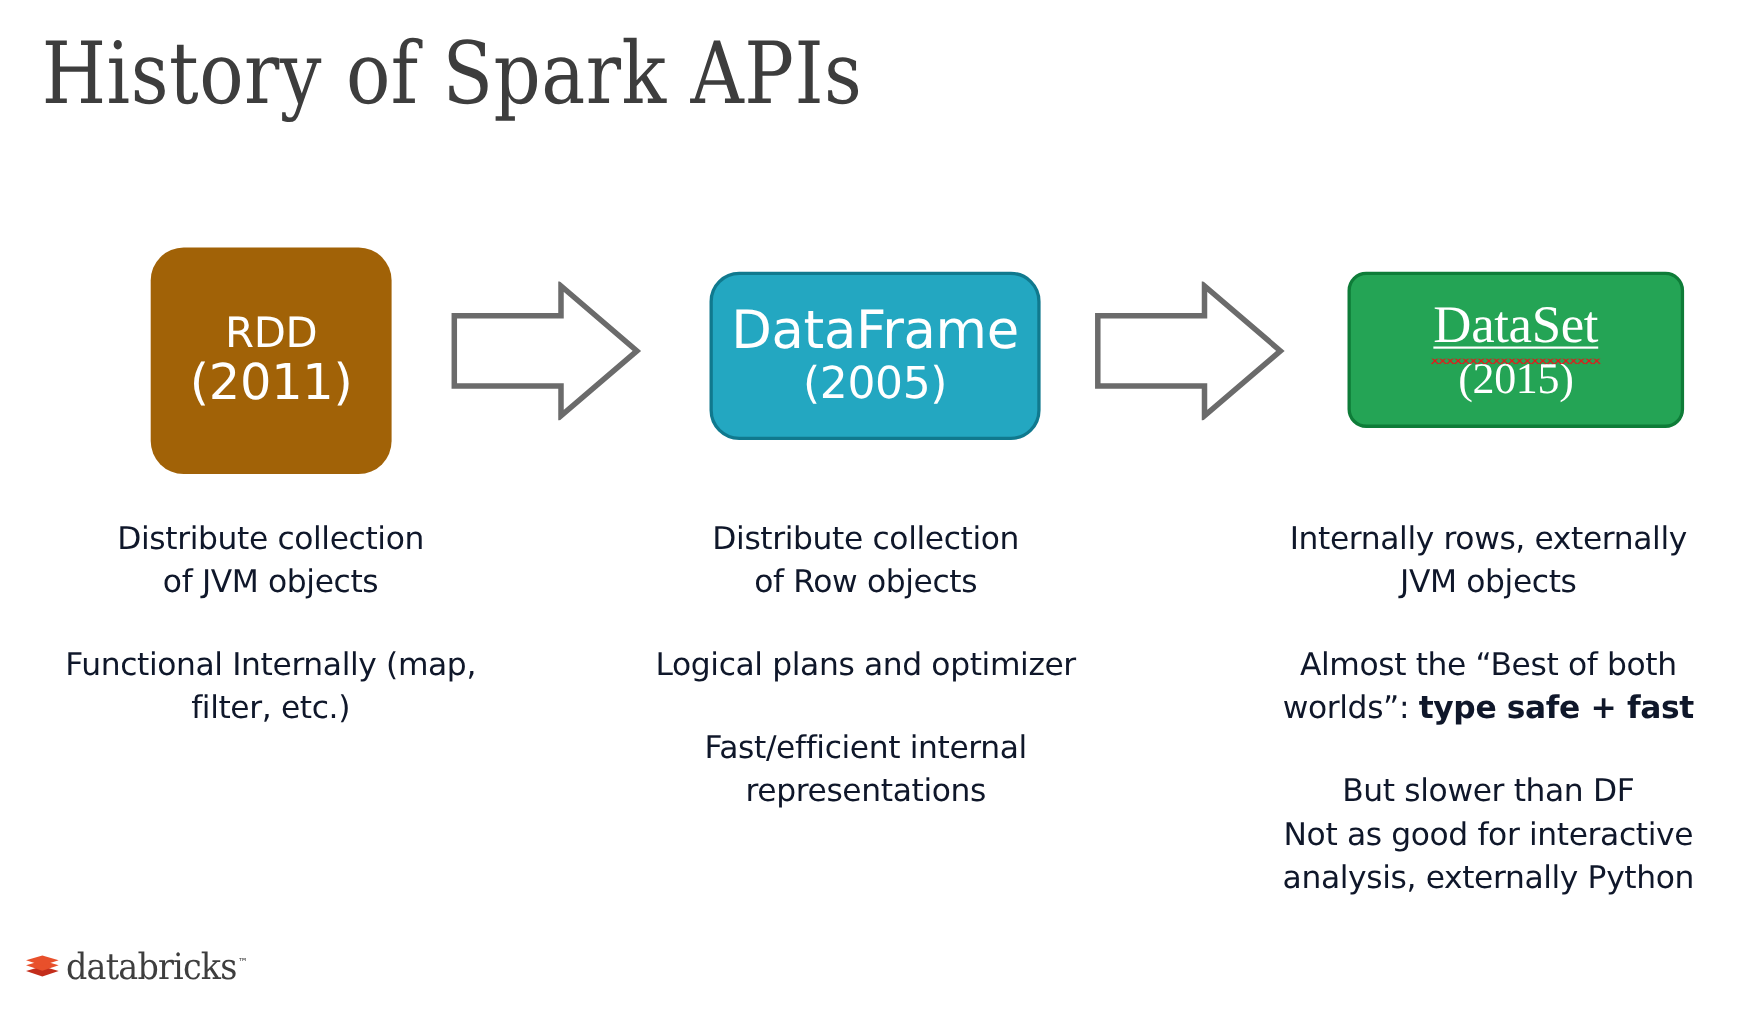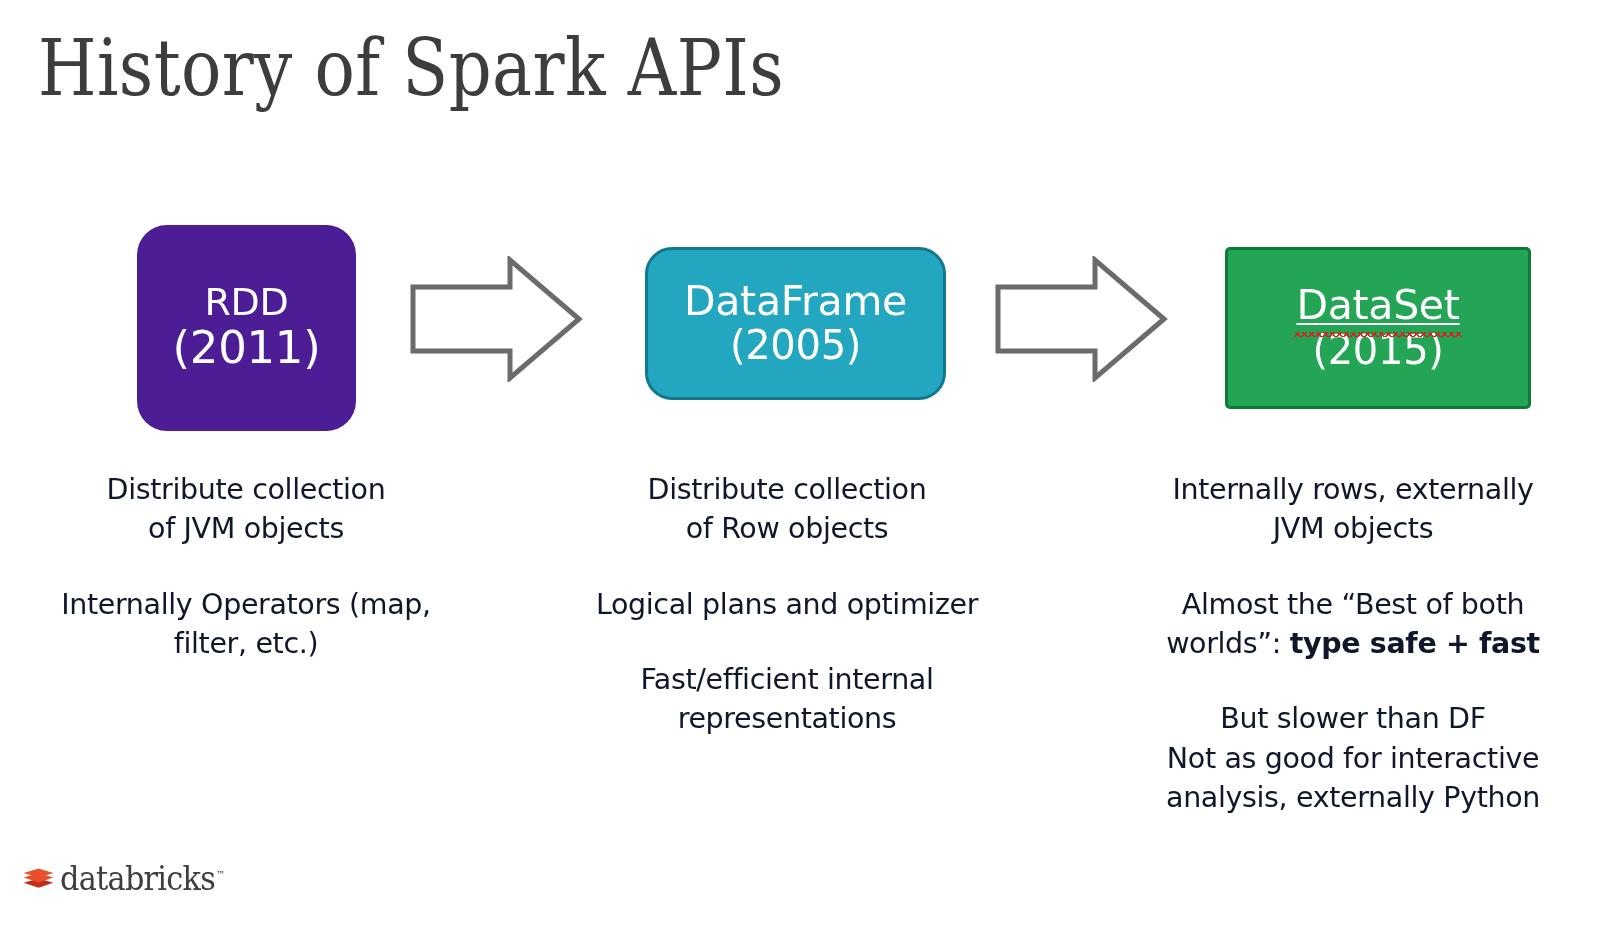--- a/index.html
+++ b/index.html
@@ -41,59 +41,60 @@
     flex-direction: column;
     align-items: center;
     justify-content: center;
     color: #ffffff;
     font-family: "DejaVu Sans", sans-serif;
     font-weight: 400;
     text-align: center;
     box-sizing: border-box;
   }
   .stage-box .box-name {
-    font-size: 41px;
+    font-size: 48px;
     line-height: 1.08;
     letter-spacing: -0.3px;
   }
   .stage-box .box-year {
     font-size: 40px;
     line-height: 1.12;
     letter-spacing: -0.3px;
   }
 
   #box-rdd {
     left: 137px;
     top: 225px;
     width: 219px;
     height: 206px;
-    background: #4c1d95;
+    background: #a16207;
     border-radius: 30px;
   }
   #box-rdd .box-name { font-size: 38px; }
   #box-rdd .box-year { font-size: 45px; }
 
   #box-dataframe {
     left: 645px;
     top: 247px;
     width: 301px;
     height: 153px;
     background: #23A7C1;
     border: 3px solid #10798e;
     border-radius: 27px;
   }
 
   #box-dataset {
     left: 1225px;
     top: 247px;
     width: 306px;
-    height: 162px;
+    height: 142px;
     background: #24A455;
     border: 3px solid #0e7c38;
-    border-radius: 5px;
+    border-radius: 17px;
+    font-family: Liberation Serif, serif;
   }
 
   
   .spellword {
     position: relative;
     display: inline-block;
     text-decoration: underline;
     text-decoration-thickness: 2px;
     text-underline-offset: 4px;
   }
@@ -211,21 +212,21 @@
   <div id="box-dataset" class="stage-box">
     <span class="box-name">
       <span class="spellword">DataSet</span>
     </span>
     <span class="box-year">(2015)</span>
   </div>
 
   <div id="col-rdd" class="col">
     <p class="para">Distribute collection
 of JVM objects</p>
-    <p class="para">Internally Operators (map,
+    <p class="para">Functional Internally (map,
 filter, etc.)</p>
   </div>
 
   <div id="col-dataframe" class="col">
     <p class="para">Distribute collection
 of Row objects</p>
     <p class="para">Logical plans and optimizer</p>
     <p class="para">Fast/efficient internal
 representations</p>
   </div>

